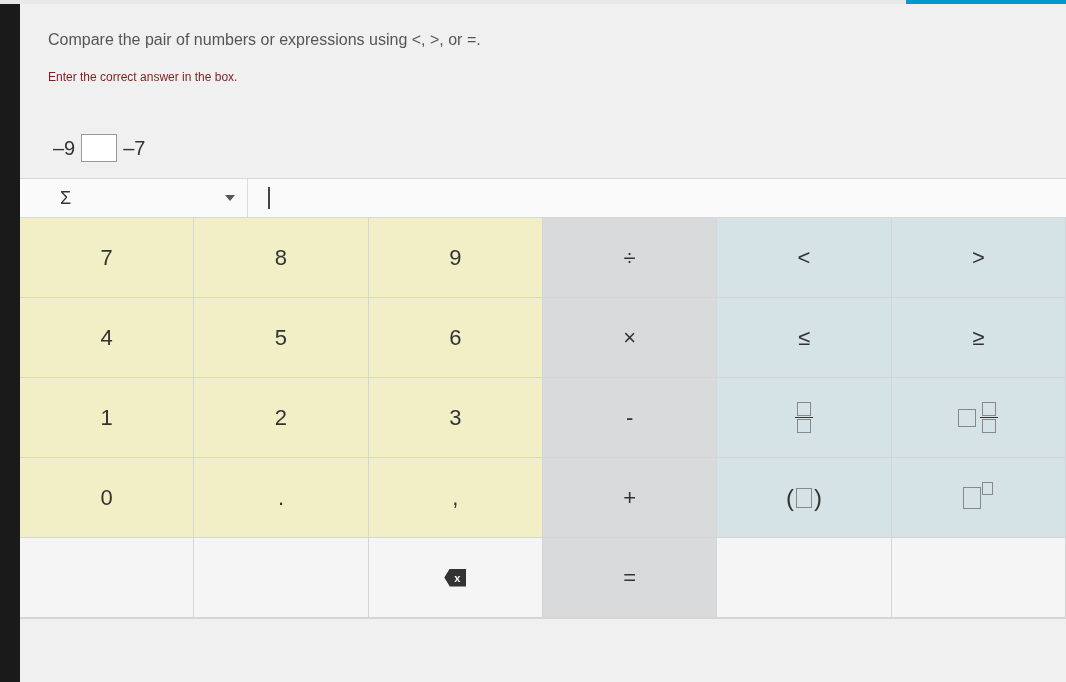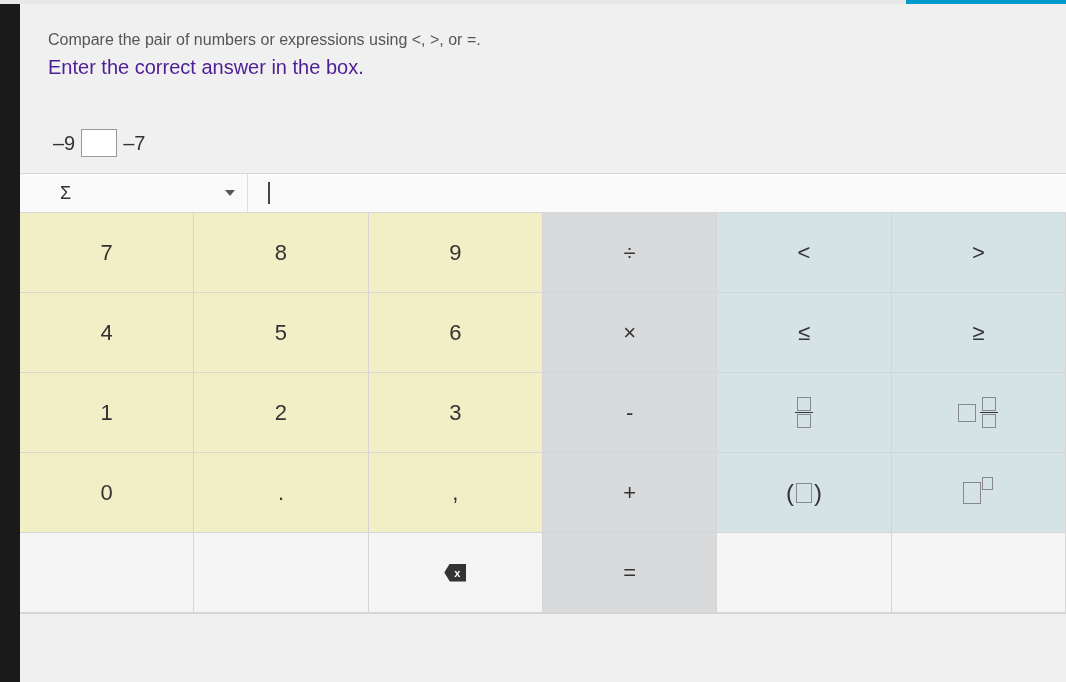--- a/index.html
+++ b/index.html
@@ -31,25 +31,25 @@
       height: 4px;
       background: linear-gradient(to right, #e8e8e8 85%, #0099cc 85%);
     }
     .content {
       padding: 28px 40px 0 48px;
     }
     .question-text {
       color: #555;
       font-size: 16px;
       line-height: 1.5;
-      margin-bottom: 4px;
+      margin-bottom: 18px;
     }
     .instruction-text {
-      color: #4c1d95;
-      font-size: 20px;
+      color: #7f1d1d;
+      font-size: 12px;
       margin-bottom: 50px;
     }
     .expression-row {
       display: flex;
       align-items: center;
       gap: 6px;
       font-size: 20px;
       color: #333;
       margin-left: 5px;
       margin-bottom: 16px;

